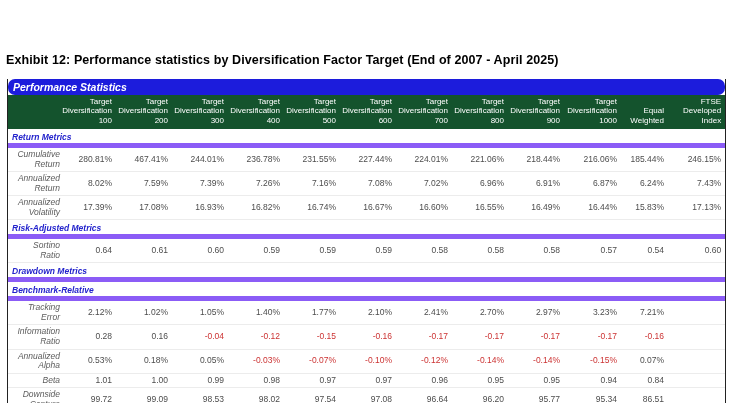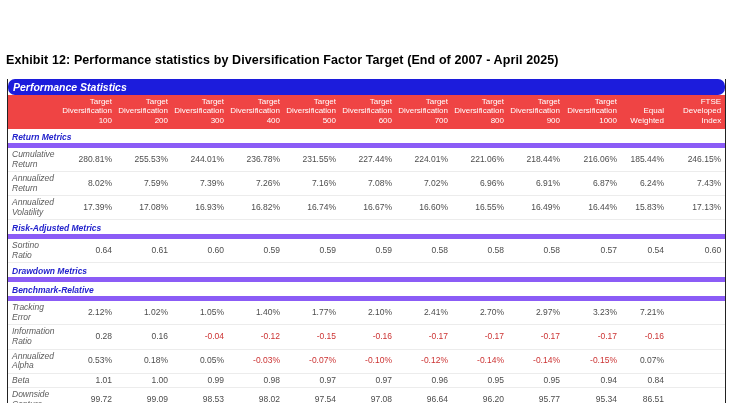--- a/index.html
+++ b/index.html
@@ -16,36 +16,36 @@
     margin: 12px 6px 0 7px;
     border-left: 1px solid #222; border-right: 1px solid #222;
   }
   table { border-collapse: collapse; table-layout: fixed; width: 100%; }
 
   thead tr.ps-bar th {
     background: #1c1cdc; color: #fff; font-style: italic; font-weight: bold;
     font-size: 10.5px; text-align: left; padding: 2px 0 2px 5px; border-radius: 7px;
   }
   thead tr.cols th {
-    background: #ef4444; color: #fff; font-weight: normal; font-size: 8px;
+    background: #14532d; color: #fff; font-weight: normal; font-size: 8px;
     text-align: right; vertical-align: bottom; padding: 2px 4px 4px 0; line-height: 1.18;
   }
   thead tr.cols th.lbl { padding: 0; }
 
   tbody tr.section td {
     color: #2323cc; font-weight: bold; font-style: italic; font-size: 8.5px;
     border-bottom: 5px solid #8b5cf6; padding: 2.5px 0 1.5px 4px;
   }
   tbody tr.data td {
     font-size: 8.5px; color: #4d4d4d; text-align: right;
     border-bottom: 1px solid #ececec; padding: 2px 4px 2px 0;
     vertical-align: middle; line-height: 1.12;
   }
   tbody tr.data td.lbl {
-    text-align: left; font-style: italic; color: #5c5c5c; padding: 2px 0 2px 4px;
+    text-align: right; font-style: italic; color: #5c5c5c; padding: 2px 0 2px 4px;
   }
   tbody tr.data td.neg { color: #cc3333; }
 </style>
 </head>
 <body>
 
 <div class="page">
 
   <div class="exhibit-title">Exhibit 12: Performance statistics by Diversification Factor Target (End of 2007 - April 2025)</div>
 
@@ -86,21 +86,21 @@
             <th>FTSE Developed Index</th>
           </tr>
       </thead>
       <tbody id="table-body">
           <tr class="section">
             <td colspan="13">Return Metrics</td>
           </tr>
           <tr class="data">
             <td class="lbl">Cumulative Return</td>
             <td>280.81%</td>
-            <td>255.53%</td>
+            <td>467.41%</td>
             <td>244.01%</td>
             <td>236.78%</td>
             <td>231.55%</td>
             <td>227.44%</td>
             <td>224.01%</td>
             <td>221.06%</td>
             <td>218.44%</td>
             <td>216.06%</td>
             <td>185.44%</td>
             <td>246.15%</td>

